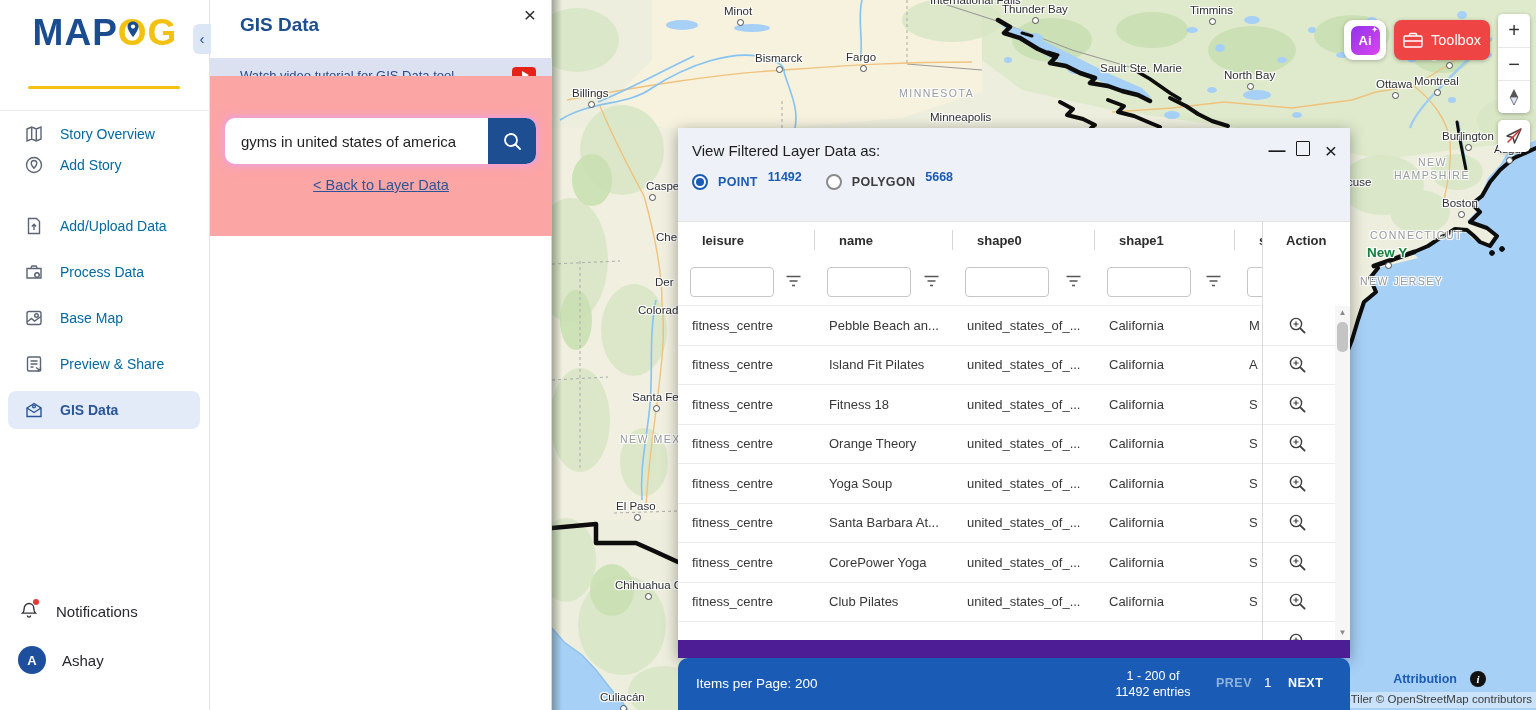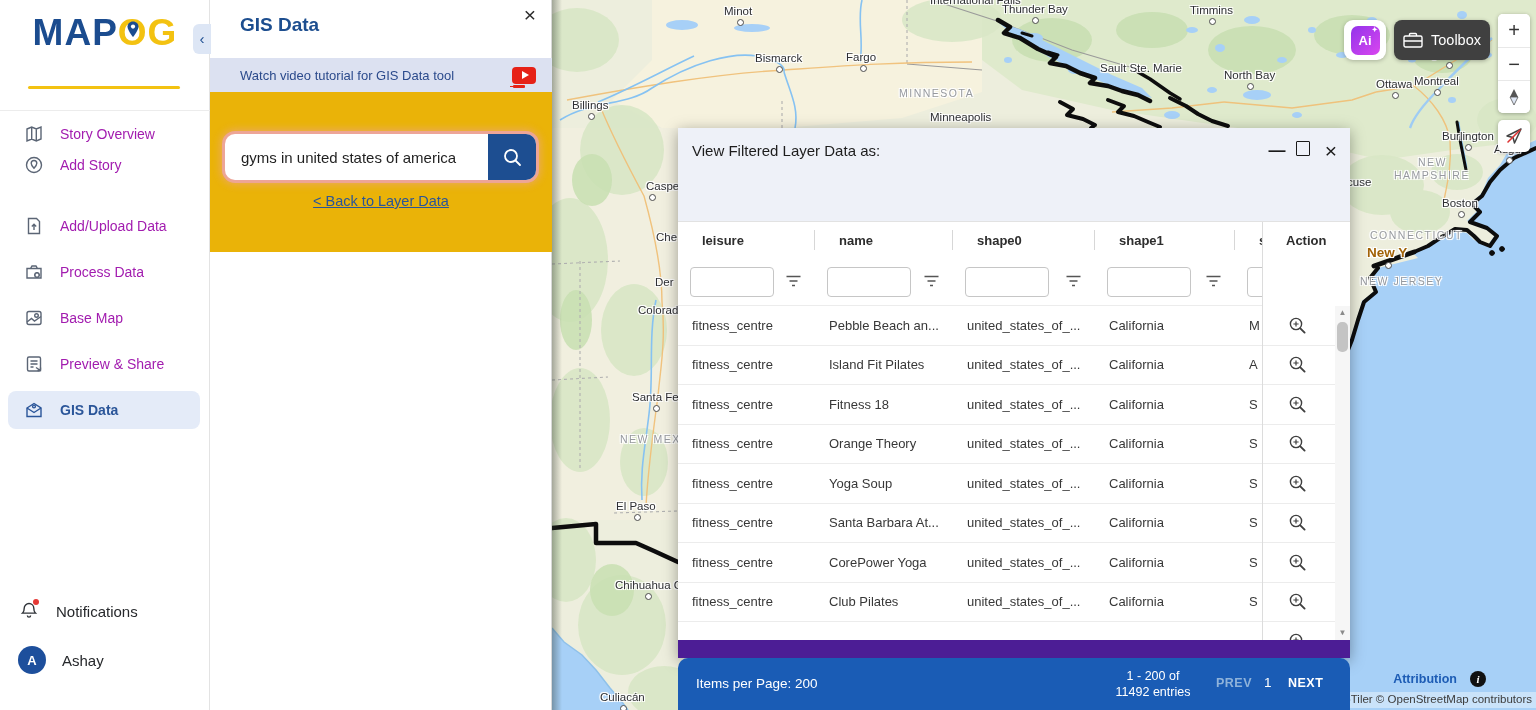--- a/index.html
+++ b/index.html
@@ -8,60 +8,60 @@
 
   
   #sidebar { position:absolute; left:0; top:0; width:210px; height:710px; background:#fff; border-right:1px solid #e3e3e3; z-index:20; }
   #logo { position:absolute; left:0; top:14px; width:210px; text-align:center; font-weight:bold; font-size:37px; letter-spacing:1px; line-height:1; }
   #logo .lm { color:#1b4c8f; } 
   #logo .lo { color:#f3c211; position:relative; }
   #logo .pin { position:absolute; left:50%; top:9px; transform:translateX(-50%); width:13px; height:17px; }
   #logo-underline { position:absolute; left:28px; top:72px; width:152px; height:3px; background:#f3c211; border-radius:2px; }
   #collapse-btn { position:absolute; left:193px; top:24px; width:18px; height:30px; background:#dde6f5; border:none; border-radius:6px 0 0 6px; color:#1d4e91; font-size:15px; cursor:pointer; z-index:25; line-height:28px; }
   #sidebar-divider { position:absolute; left:0; top:110px; width:210px; height:1px; background:#ececec; }
-  .nav-item { position:absolute; left:8px; width:192px; height:38px; display:flex; align-items:center; gap:16px; padding-left:16px; border-radius:8px; color:#a21caf; font-size:14px; cursor:pointer; }
+  .nav-item { position:absolute; left:8px; width:192px; height:38px; display:flex; align-items:center; gap:16px; padding-left:16px; border-radius:8px; color:#0369a1; font-size:14px; cursor:pointer; }
   .nav-item svg { flex:0 0 auto; }
   .nav-item.selected { background:#e4ebf8; color:#2a5599; font-weight:bold; }
   .nav-item.selected svg { stroke:#2a5599; }
   .nav-bottom { position:absolute; left:18px; display:flex; align-items:center; gap:16px; font-size:15px; color:#26282b; cursor:pointer; }
   #avatar { width:28px; height:28px; border-radius:50%; background:#1d4f9c; color:#fff; font-size:13px; font-weight:bold; display:flex; align-items:center; justify-content:center; }
   .bell-wrap { position:relative; width:22px; height:22px; }
   .bell-dot { position:absolute; right:1px; top:-1px; width:6px; height:6px; border-radius:50%; background:#e53935; }
 
   
   #gis-panel { position:absolute; left:210px; top:0; width:342px; height:710px; background:#fff; border-right:1px solid #d8d8d8; z-index:20; }
   #panel-title { position:absolute; left:30px; top:14px; font-size:19px; font-weight:bold; color:#1d4e8f; }
   #panel-close { position:absolute; right:8px; top:2px; width:26px; height:26px; background:none; border:none; font-size:21px; color:#2b2b2b; cursor:pointer; }
   #video-bar { position:absolute; left:0; top:58px; width:342px; height:34px; background:#dce1f1; display:flex; align-items:center; justify-content:space-between; padding:0 16px 0 30px; }
   #video-bar span { font-size:13px; color:#2b4a8c; }
   .yt-icon { position:relative; width:24px; height:17px; background:#e62117; border-radius:4px; display:flex; align-items:center; justify-content:center; }
   .yt-icon::before { content:''; width:0; height:0; border-left:7px solid #fff; border-top:4.5px solid transparent; border-bottom:4.5px solid transparent; margin-left:2px; }
   .yt-icon::after { content:''; position:absolute; left:1px; bottom:-4px; width:12px; height:2.5px; background:#e62117; border-radius:1px; box-shadow:-4px 0 0 -1px #e62117; }
-  #search-section { position:absolute; left:0; top:92px; width:342px; height:160px; background:#eab308; }
+  #search-section { position:absolute; left:0; top:76px; width:342px; height:160px; background:#fca5a5; }
   #search-box { position:absolute; left:15px; top:42px; width:311px; height:46px; display:flex; border-radius:10px; background:#fff; box-shadow:0 0 0 3px rgba(238,160,214,0.55), 0 0 9px 4px rgba(238,160,214,0.45); }
   #search-input { flex:1; border:none; outline:none; border-radius:10px 0 0 10px; padding:0 12px 0 16px; font-size:15px; color:#1f1f1f; font-family:"Liberation Sans", sans-serif; background:transparent; }
   #search-btn { width:48px; border:none; background:#1d4e91; border-radius:0 10px 10px 0; cursor:pointer; display:flex; align-items:center; justify-content:center; }
   #back-link { position:absolute; left:0; top:101px; width:342px; text-align:center; font-size:14.5px; color:#2a5599; text-decoration:underline; cursor:pointer; }
 
   
   #map { position:absolute; left:552px; top:0; width:984px; height:710px; overflow:hidden; background:#edeedd; z-index:1; }
   #map-svg { position:absolute; left:0; top:0; }
   #map-shade { position:absolute; left:0; top:0; bottom:0; width:10px; background:linear-gradient(90deg, rgba(40,50,40,0.38), rgba(0,0,0,0)); z-index:3; pointer-events:none; }
   #map-labels { position:absolute; inset:0; z-index:2; pointer-events:none; }
   .mlabel { position:absolute; white-space:nowrap; text-shadow:1px 1px 0 #fff,-1px -1px 0 #fff,1px -1px 0 #fff,-1px 1px 0 #fff,0 0 3px #fff; }
   .mlabel.city { font-size:11.5px; color:#2e2f33; font-weight:500; }
-  .mlabel.city-lg { font-size:13.5px; color:#a16207; font-weight:600; }
+  .mlabel.city-lg { font-size:13.5px; color:#15803d; font-weight:600; }
   .mlabel.state { font-size:10.5px; color:#96999e; letter-spacing:1.5px; font-weight:500; }
   .mlabel.has-dot::after { content:''; position:absolute; left:45%; top:100%; margin-top:2px; width:5px; height:5px; border-radius:50%; background:#fff; border:1.5px solid #4c4c4c; }
 
   
   #ai-btn { position:absolute; left:792px; top:20px; width:42px; height:40px; background:#fff; border-radius:9px; z-index:5; display:flex; align-items:center; justify-content:center; cursor:pointer; box-shadow:0 1px 4px rgba(0,0,0,0.25); border:none; }
   #ai-inner { position:relative; width:29px; height:29px; border-radius:7px; background:linear-gradient(135deg,#9333ea,#d946ef); color:#fff; font-size:13px; font-weight:bold; display:flex; align-items:center; justify-content:center; }
   #ai-inner .sparkle { position:absolute; right:2px; top:0px; font-size:7px; }
-  #toolbox-btn { position:absolute; left:842px; top:20px; width:96px; height:40px; background:#404040; border:none; border-radius:8px; z-index:5; color:#fff; font-size:14.5px; display:flex; align-items:center; justify-content:center; gap:8px; cursor:pointer; box-shadow:0 1px 4px rgba(0,0,0,0.3); font-family:"Liberation Sans", sans-serif; }
+  #toolbox-btn { position:absolute; left:842px; top:20px; width:96px; height:40px; background:#ef4444; border:none; border-radius:8px; z-index:5; color:#fff; font-size:14.5px; display:flex; align-items:center; justify-content:center; gap:8px; cursor:pointer; box-shadow:0 1px 4px rgba(0,0,0,0.3); font-family:"Liberation Sans", sans-serif; }
   #zoom-stack { position:absolute; left:946px; top:14px; width:32px; background:#fff; border-radius:5px; z-index:5; box-shadow:0 1px 4px rgba(0,0,0,0.3); overflow:hidden; }
   .zctl { width:32px; height:33px; border:none; background:#fff; font-size:20px; color:#333; cursor:pointer; display:flex; align-items:center; justify-content:center; }
   .zctl + .zctl { border-top:1px solid #e8e8e8; }
   #geolocate-btn { position:absolute; left:946px; top:120px; width:32px; height:32px; background:#fff; border:none; border-radius:5px; z-index:5; box-shadow:0 1px 4px rgba(0,0,0,0.3); display:flex; align-items:center; justify-content:center; cursor:pointer; }
   #attribution { position:absolute; right:50px; top:671px; z-index:4; display:flex; align-items:center; gap:13px; cursor:pointer; }
   #attribution b { font-size:12.5px; color:#1d5cb5; }
   #attr-info { width:16px; height:16px; border-radius:50%; background:#111; color:#fff; font-size:11px; font-weight:bold; font-family:"Liberation Serif", serif; font-style:italic; display:flex; align-items:center; justify-content:center; }
   #osm-credit { position:absolute; right:0; top:692px; z-index:4; background:rgba(255,255,255,0.4); font-size:11.5px; color:#3b3b3b; padding:1px 4px 3px 8px; }
 
   
@@ -334,21 +334,21 @@
       </g>
     </svg>
     <div id="map-shade"></div>
     <div id="map-labels">
         <span class="mlabel city" style="left: 378px; top: -6px;">International Falls</span>
         <span class="mlabel city has-dot" style="left: 172px; top: 5px;">Minot</span>
         <span class="mlabel city has-dot" style="left: 450px; top: 3px;">Thunder Bay</span>
         <span class="mlabel city has-dot" style="left: 638px; top: 4px;">Timmins</span>
         <span class="mlabel city has-dot" style="left: 203px; top: 52px;">Bismarck</span>
         <span class="mlabel city has-dot" style="left: 294px; top: 51px;">Fargo</span>
-        <span class="mlabel city has-dot" style="left: 20px; top: 87px; margin-top: 12px;">Billings</span>
+        <span class="mlabel city has-dot" style="left: 20px; top: 87px;">Billings</span>
         <span class="mlabel city" style="left: 548px; top: 62px;">Sault Ste. Marie</span>
         <span class="mlabel city has-dot" style="left: 672px; top: 69px;">North Bay</span>
         <span class="mlabel city has-dot" style="left: 824px; top: 78px;">Ottawa</span>
         <span class="mlabel city has-dot" style="left: 862px; top: 75px;">Montreal</span>
         <span class="mlabel city has-dot" style="left: 876px; top: 48px;">Quebec</span>
         <span class="mlabel state" style="left: 347px; top: 87px;">MINNESOTA</span>
         <span class="mlabel city" style="left: 378px; top: 111px;">Minneapolis</span>
         <span class="mlabel city has-dot" style="left: 890px; top: 130px;">Burlington</span>
         <span class="mlabel city has-dot" style="left: 942px; top: 143px;">Augu</span>
         <span class="mlabel city" style="left: 795px; top: 176px;">cuse</span>
@@ -404,20 +404,28 @@
     </div>
     <div id="osm-credit">pTiler © OpenStreetMap contributors</div>
   </div>
 
   <div id="modal">
     <div id="modal-header">
       <div id="modal-title">View Filtered Layer Data as:</div>
       <button class="win-ctl" id="win-min">—</button>
       <button class="win-ctl" id="win-max"></button>
       <button class="win-ctl" id="win-close">×</button>
+      <div id="radio-row">
+        <span class="radio-outer on"></span>
+        <span class="radio-label pt">POINT</span>
+        <span class="radio-count">11492</span>
+        <span class="radio-outer"></span>
+        <span class="radio-label pg">POLYGON</span>
+        <span class="radio-count">5668</span>
+      </div>
     </div>
 
     <div id="table-wrap">
       <div class="thead">
         <div class="th c0w">
             <span>leisure</span>
             <span class="hdiv"></span>
           </div>
         <div class="th c1w">
             <span>name</span>

